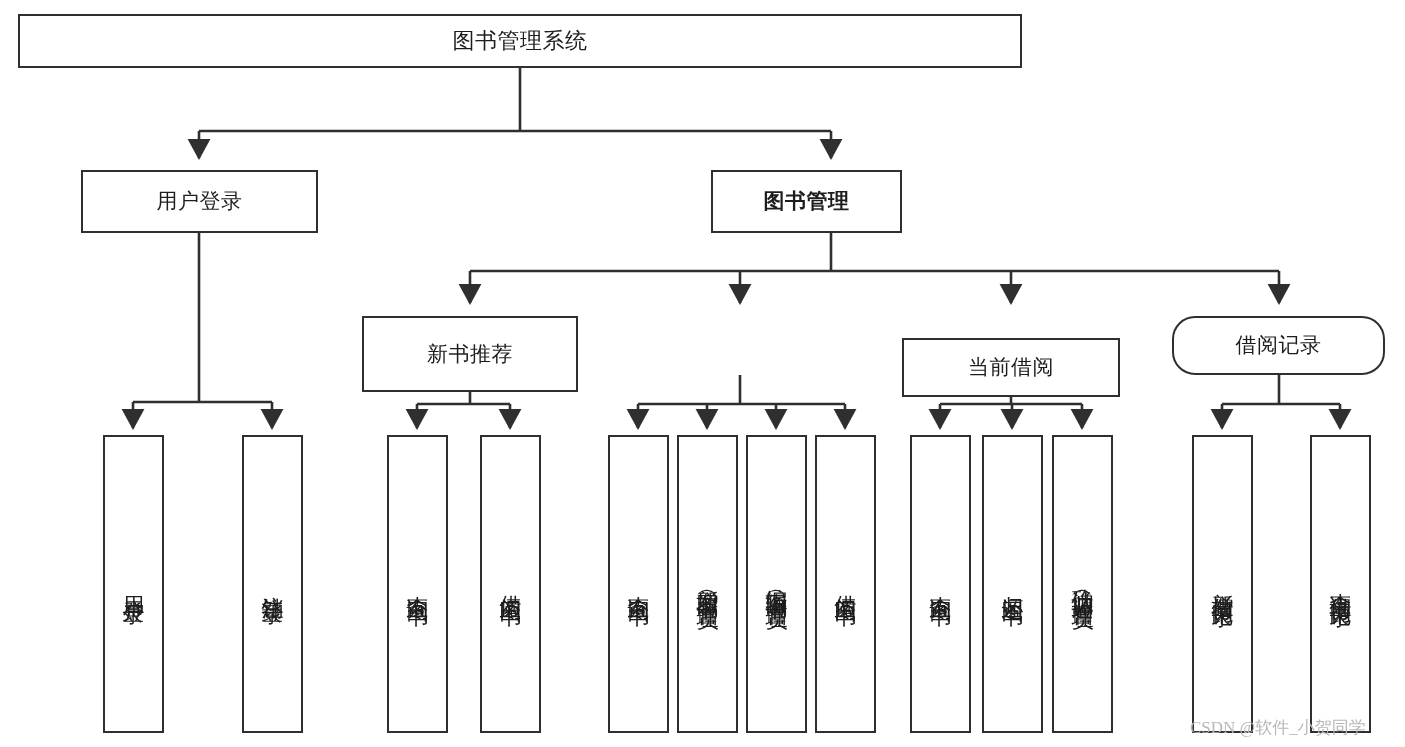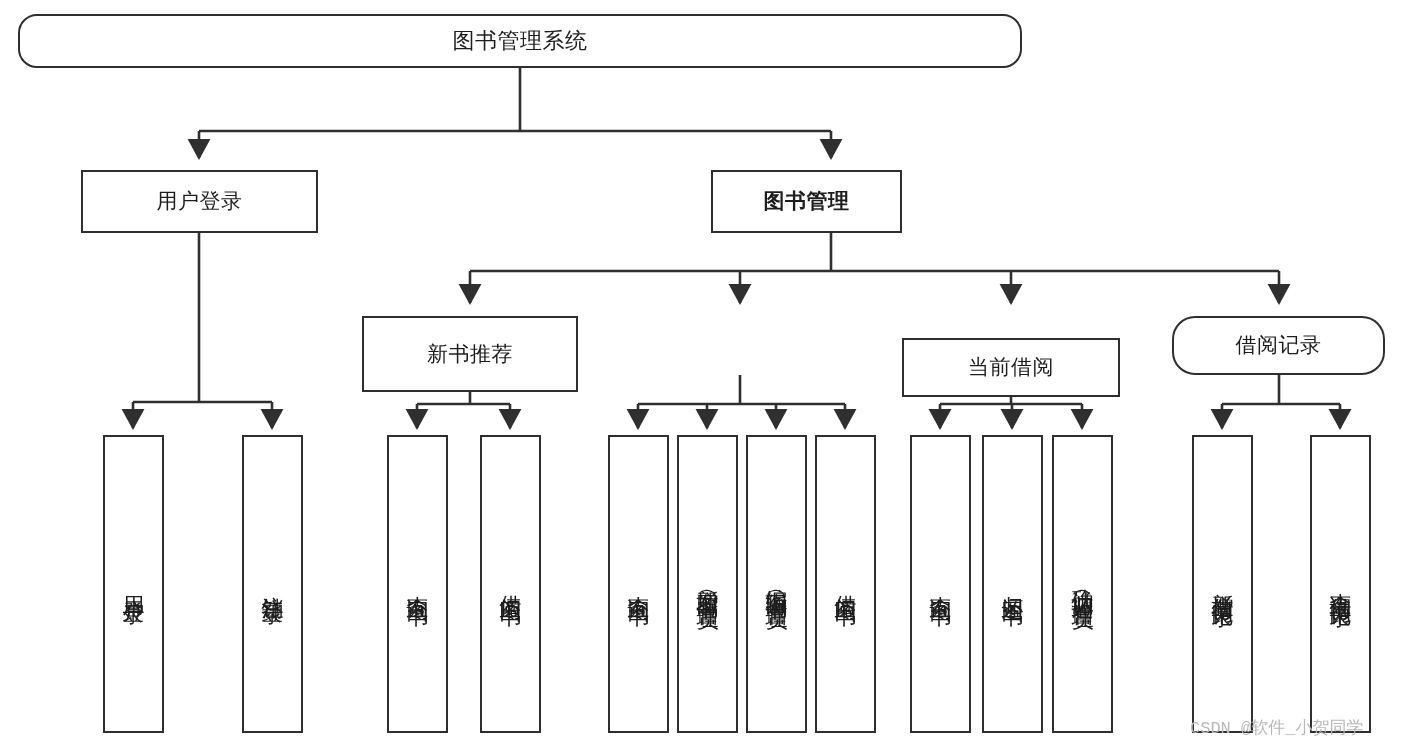--- a/index.html
+++ b/index.html
@@ -67,21 +67,21 @@
   }
   .node.vert.tall .node-label {
     max-height: 284px;
   }
   .watermark {
     position: absolute;
     font-size: 17px;
     color: #b8b8b8;
     white-space: nowrap;
     z-index: 3;
-    font-family: Liberation Mono, monospace;
+    font-family: Liberation Serif, serif;
   }
 </style>
 </head>
 <body>
 
 <div id="diagram">
 
   <svg id="connectors" viewBox="0 0 1405 747" xmlns="http://www.w3.org/2000/svg">
     <defs>
       <marker id="arrow" viewBox="0 0 12 12" refX="10" refY="6" markerWidth="9" markerHeight="9" orient="auto-start-reverse">
@@ -125,21 +125,21 @@
       <path d="M 1012 404 L 1012 428" marker-end="url(#arrow)"></path>
       <path d="M 1082 404 L 1082 428" marker-end="url(#arrow)"></path>
 
       <path d="M 1279 375 L 1279 404"></path>
       <path d="M 1222 404 L 1340 404"></path>
       <path d="M 1222 404 L 1222 428" marker-end="url(#arrow)"></path>
       <path d="M 1340 404 L 1340 428" marker-end="url(#arrow)"></path>
     </g>
   </svg>
 
-  <div class="node horiz root" style="left:18px; top:14px; width:1004px; height:54px;border-radius:19px;">
+  <div class="node horiz root" style="left:18px; top:14px; width:1004px; height:54px;">
     <span class="node-label">图书管理系统</span>
   </div>
 
   <div class="node horiz" style="left:81px; top:170px; width:237px; height:63px;">
     <span class="node-label">用户登录</span>
   </div>
 
   <div class="node horiz" style="left:711px; top:170px; width:191px; height:63px;font-weight:bold;">
     <span class="node-label">图书管理</span>
   </div>

